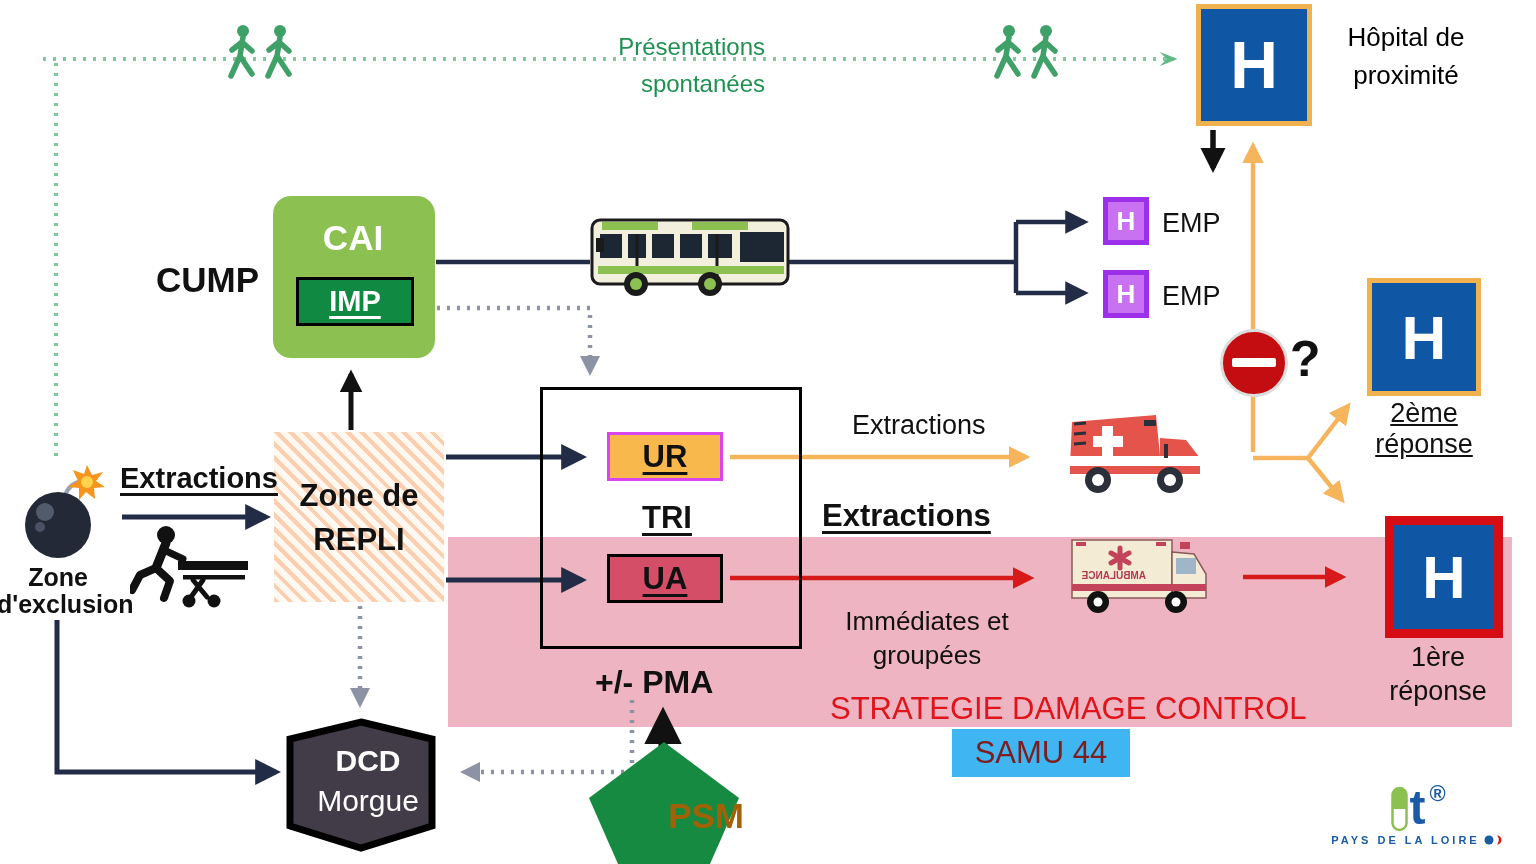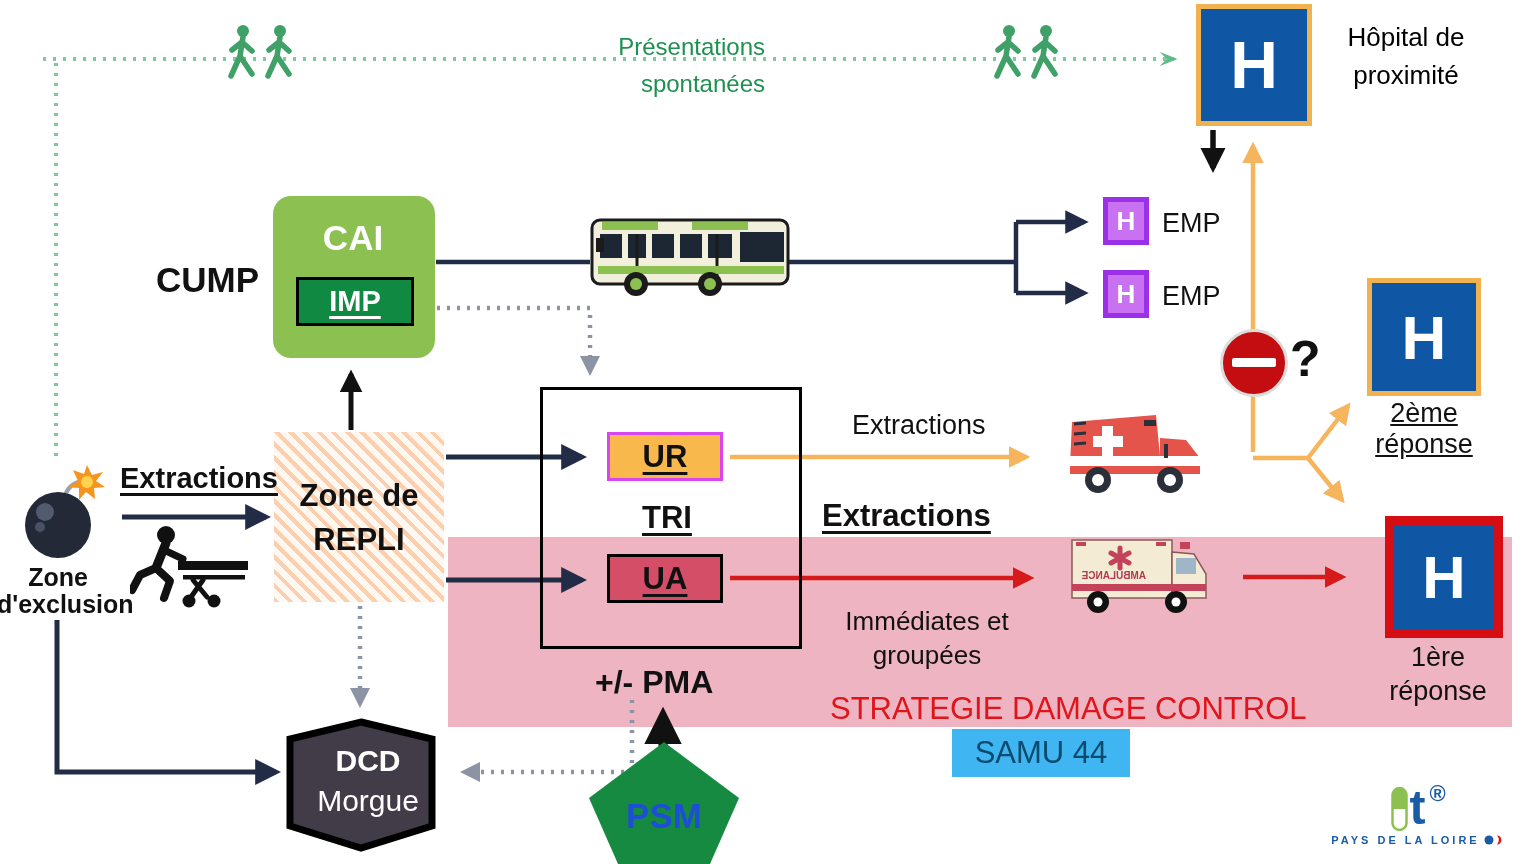--- a/index.html
+++ b/index.html
@@ -266,36 +266,36 @@
   <div class="abs hsign" style="left:1385px;top:516px;width:100px;height:104px;border:9px solid #D60D12;font-size:60px;">
       <span>H</span>
     </div>
   <div class="abs" style="left:1374px;top:640px;width:128px;text-align:center;font-size:27px;line-height:34px;">
     <div>1ère</div>
     <div>réponse</div>
   </div>
 
   <div class="abs txt" style="left:830px;top:691px;font-size:31px;color:#E0151B;">STRATEGIE DAMAGE CONTROL</div>
   <div class="abs ctr" id="samu-box">
-    <span style="font-size:31px;color:#0c4a6e;">SAMU 44</span>
+    <span style="font-size:31px;color:#7f1d1d;">SAMU 44</span>
   </div>
 
   <svg class="abs" style="left:286px;top:718px" width="150" height="134" viewBox="0 0 150 134">
     <polygon points="75,4 146,21 146,108 75,130 4,108 4,21" fill="#423C49" stroke="#000" stroke-width="7"></polygon>
   </svg>
   <div class="abs" style="left:286px;top:744px;width:164px;text-align:center;color:#fff;">
     <div class="b" style="font-size:30px;">DCD</div>
     <div style="font-size:30px;margin-top:6px;">Morgue</div>
   </div>
 
   <div class="abs txt b" style="left:595px;top:664px;font-size:32px;">+/- PMA</div>
   <svg class="abs" style="left:584px;top:740px" width="160" height="124" viewBox="0 0 160 124">
     <polygon points="80,2 155,58 126,124 34,124 5,58" fill="#168A41"></polygon>
   </svg>
-  <div class="abs txt b" style="left:584px;top:796px;width:160px;text-align:center;color:#1d4ed8;font-size:35px;">PSM</div>
+  <div class="abs txt b" style="left:584px;top:796px;width:160px;text-align:right;color:#a16207;font-size:35px;">PSM</div>
 
   <div class="abs" style="left:1310px;top:784px;width:216px;">
     <div style="display:flex;align-items:flex-end;justify-content:center;color:#1A5BA6;font-weight:bold;font-size:48px;line-height:48px;">
         <svg width="17" height="46" viewBox="0 0 17 46" style="margin:0 1px;">
           <rect x="1.5" y="2" width="14" height="42" rx="7" fill="#fff" stroke="#8CC152" stroke-width="2.5"></rect>
           <path d="M1.5,23 v-14 a7,7 0 0 1 14,0 v14 z" fill="#8CC152"></path>
         </svg>
         <span>t</span>
         <span style="font-size:22px;line-height:40px;margin-left:4px;transform:translateY(-18px);">®</span>
     </div>

